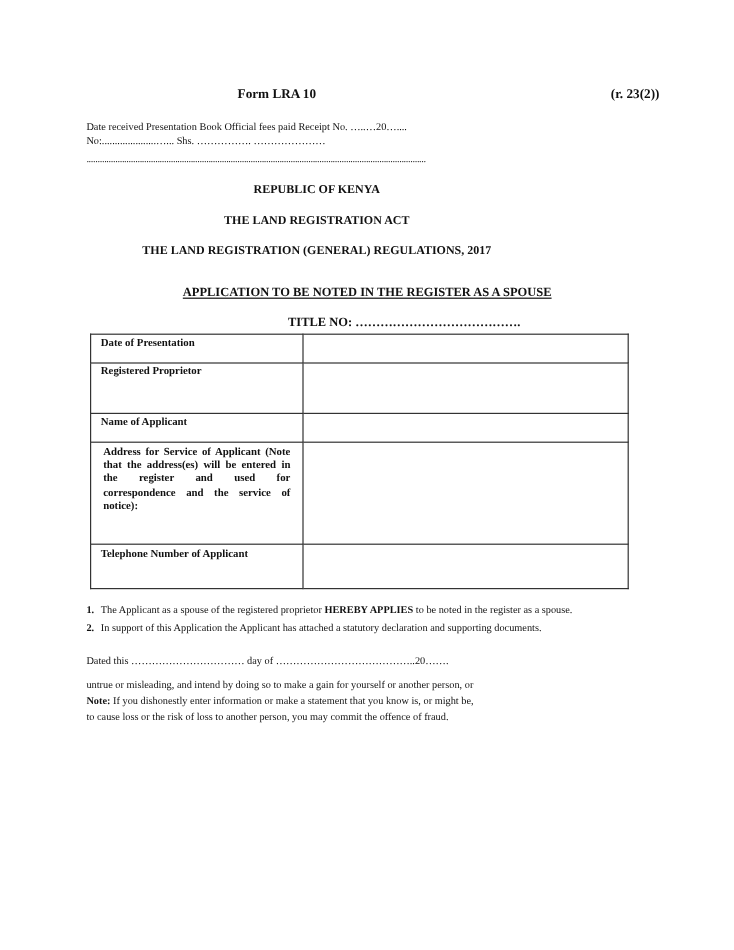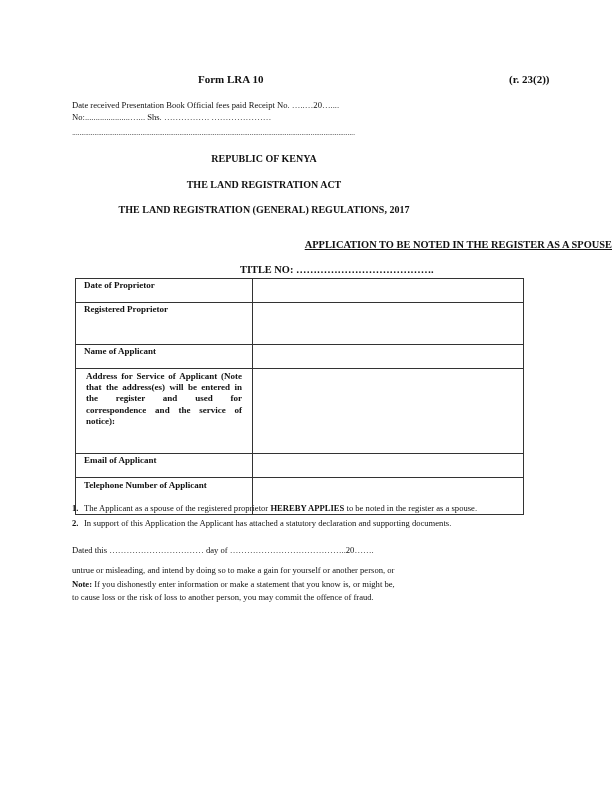--- a/index.html
+++ b/index.html
@@ -8,21 +8,21 @@
       font-family: "Liberation Serif", "DejaVu Serif", serif;
       color: #111;
     }
     .abs { position: absolute; white-space: nowrap; }
     .bold { font-weight: bold; }
     .form-title { left: 198px; top: 73px; font-size: 11px; font-weight: bold; }
     .rule-ref { left: 509px; top: 73px; font-size: 11px; font-weight: bold; }
     .office-line { left: 72px; font-size: 8.6px; }
     .dots-line { left: 72px; top: 127px; font-size: 8.6px; letter-spacing: -0.3px; color: #333; }
     .center { left: 0; width: 528px; text-align: center; font-weight: bold; font-size: 10px; }
-    .app-title { left: 0; width: 612px; text-align: right; font-weight: bold; font-size: 10.4px; text-decoration: underline; }
+    .app-title { left: 0; width: 612px; text-align: center; font-weight: bold; font-size: 10.4px; text-decoration: underline; }
     .title-no { left: 204px; top: 264px; font-size: 10.4px; font-weight: bold; margin-left: 36px; }
 
     table.form {
       position: absolute; left: 75px; top: 278px; width: 449px;
       border-collapse: collapse; font-size: 9px;
     }
     table.form td { border: 1px solid #333; vertical-align: top; padding: 0; }
     table.form td.label { width: 156px; font-weight: bold; padding: 1px 8px 0 8px; line-height: 11.2px; }
     table.form td.label.indent { padding-left: 10px; padding-right: 10px; text-align: justify; text-align-last: left; }
     table.form td.label.just { text-align: justify; text-align-last: left; }
@@ -45,37 +45,33 @@
 
 <div class="abs center" style="top:153px;">REPUBLIC OF KENYA</div>
 <div class="abs center" style="top:179px;">THE LAND REGISTRATION ACT</div>
 <div class="abs center" style="top:204px;">THE LAND REGISTRATION (GENERAL) REGULATIONS, 2017</div>
 <div class="abs app-title" style="top:239px;">APPLICATION TO BE NOTED IN THE REGISTER AS A SPOUSE</div>
 <div class="abs title-no">TITLE NO: ………………………………….</div>
 
 <table class="form">
   <tbody>
       <tr style="height:24px;">
-    <td class="label">Date of Proprietor</td>
+    <td class="label">Date of Presentation</td>
     <td class="value"></td>
   </tr>
   <tr style="height:42px;">
     <td class="label">Registered Proprietor</td>
     <td class="value"></td>
   </tr>
   <tr style="height:24px;">
     <td class="label">Name of Applicant</td>
     <td class="value"></td>
   </tr>
   <tr style="height:85px;">
     <td class="label indent" style="padding-top:2px;">Address for Service of Applicant (Note that the address(es) will be entered in the register and used for correspondence and the service of notice):</td>
-    <td class="value"></td>
-  </tr>
-  <tr style="height:24px;">
-    <td class="label">Email of Applicant</td>
     <td class="value"></td>
   </tr>
   <tr style="height:37px;">
     <td class="label just" style="padding-top:2px;">Telephone Number of Applicant</td>
     <td class="value"></td>
   </tr>
 </tbody>
   </table>
 
 <div class="abs list" style="top:503px;">

